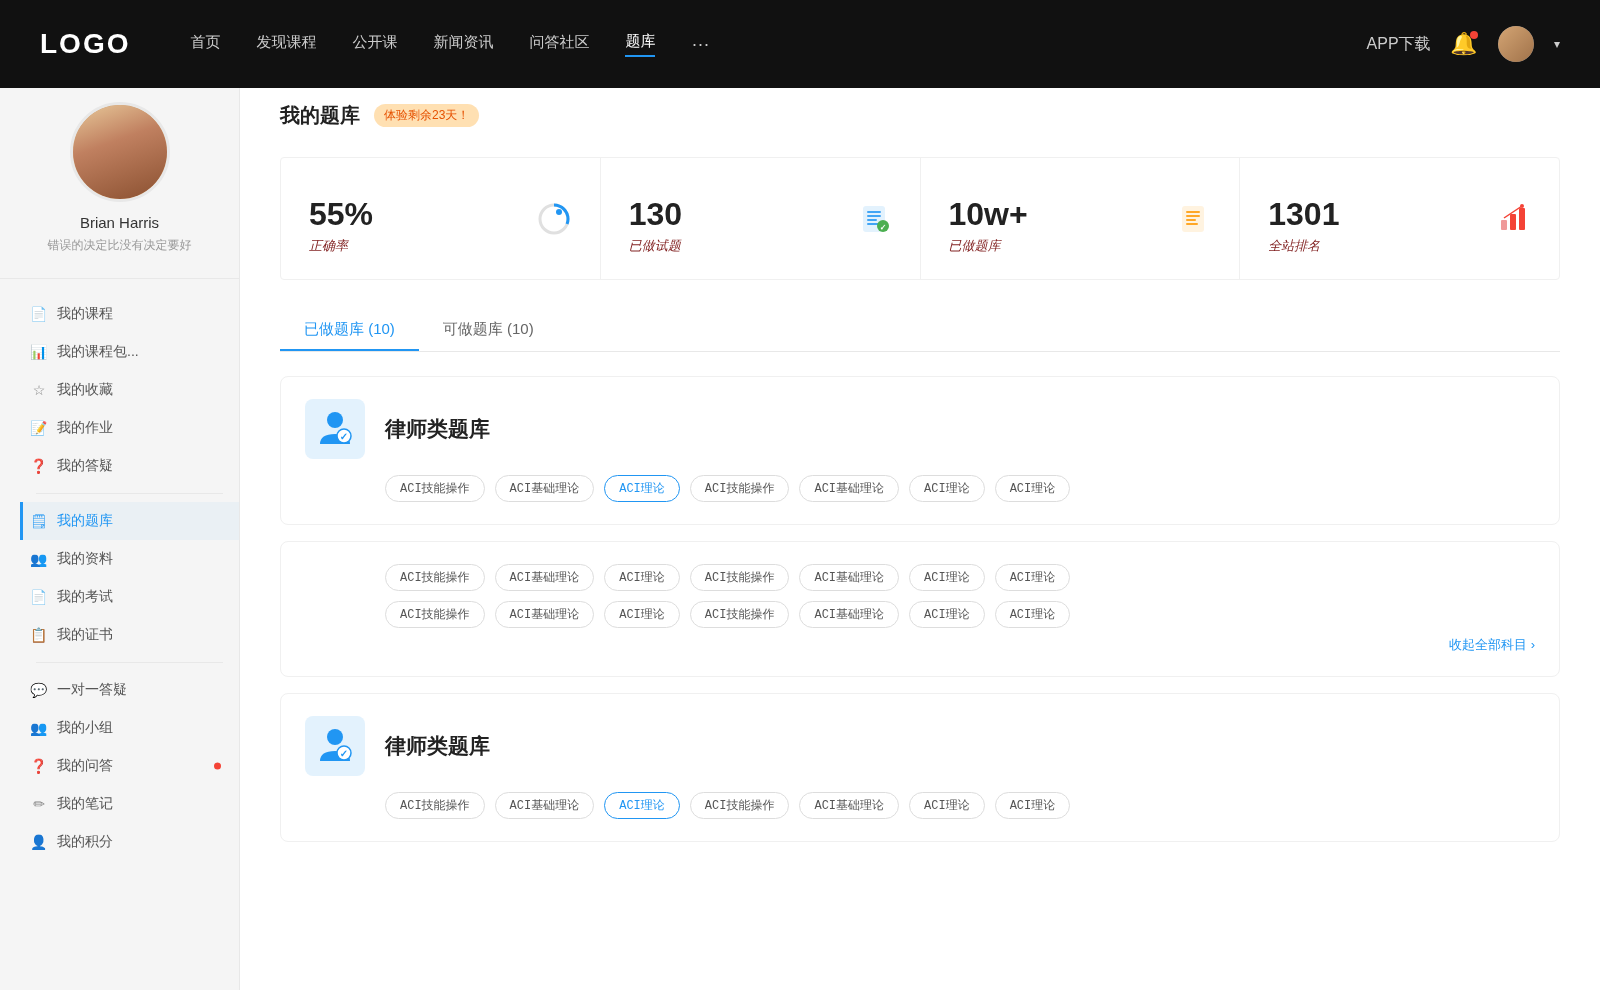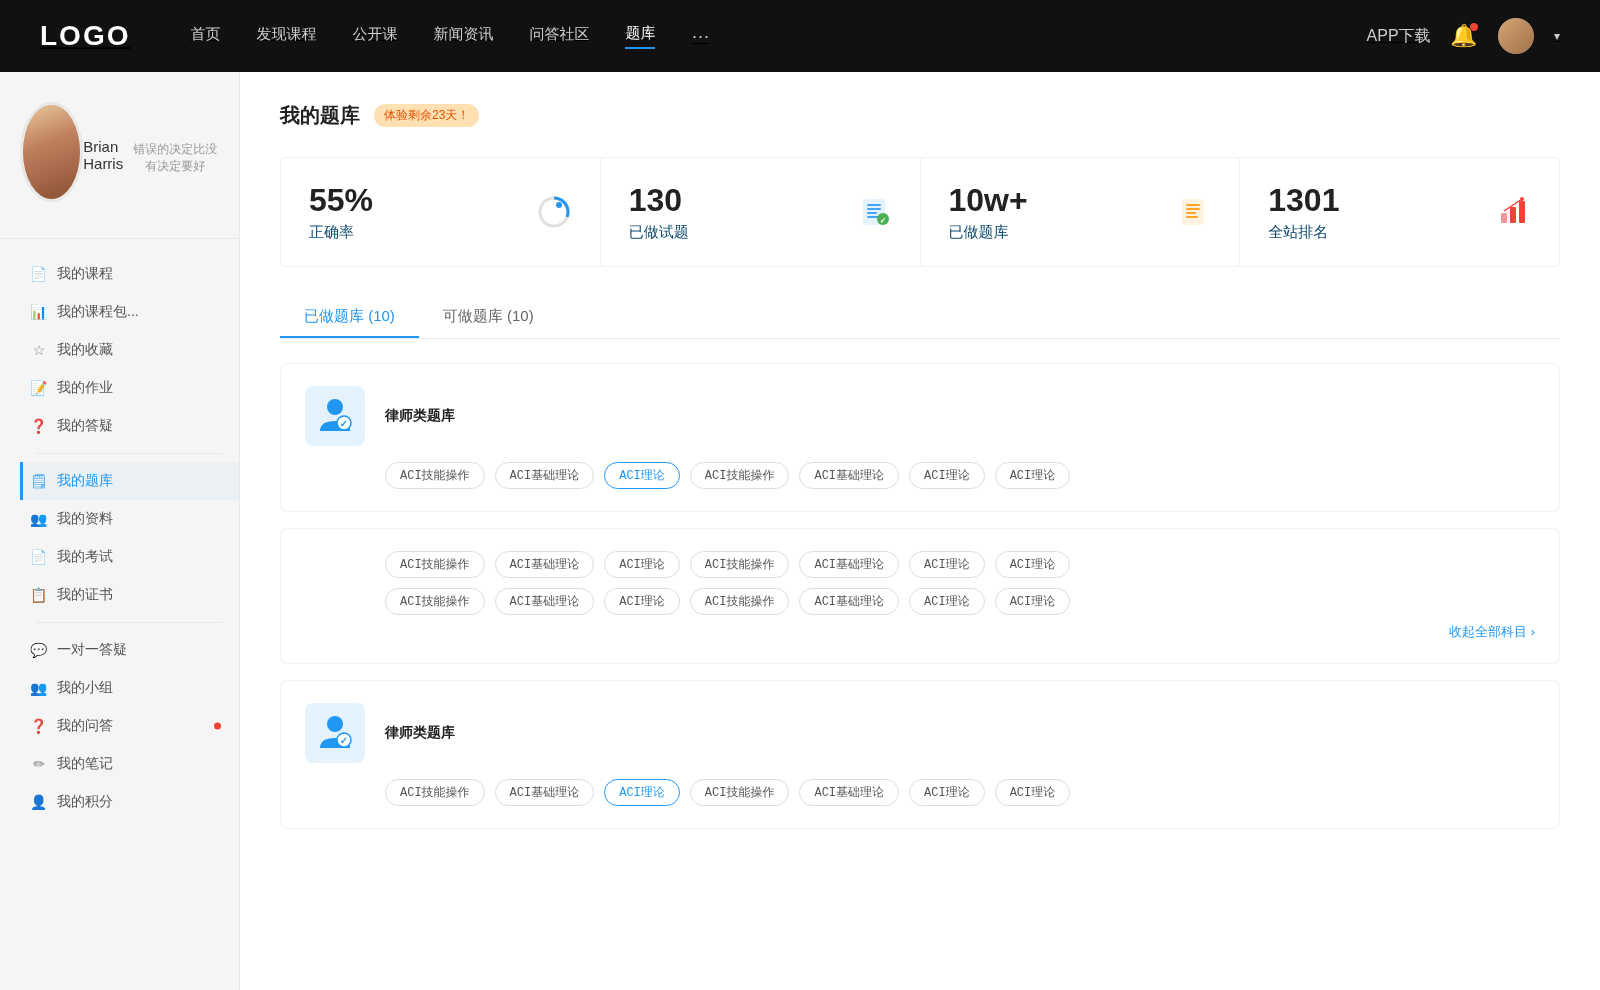--- a/index.html
+++ b/index.html
@@ -1,28 +1,27 @@
 <!DOCTYPE html>
 <html><head>
   <meta charset="utf-8">
   <style>
     * { box-sizing: border-box; margin: 0; padding: 0; }
     body { font-family: -apple-system, BlinkMacSystemFont, 'PingFang SC', 'Microsoft YaHei', sans-serif; background: #f0f2f5; min-height: 990px; }
 
     
     .navbar {
       background: #111;
-      height: 72px;
+      height: 88px;
       display: flex;
       align-items: center;
       padding: 0 40px;
       position: fixed;
       top: 0; left: 0; right: 0;
       z-index: 100;
-      text-decoration: underline;
     }
     .navbar-logo {
       color: white;
       font-size: 28px;
       font-weight: bold;
       letter-spacing: 2px;
       margin-right: 60px;
     }
     .navbar-nav {
       display: flex;
@@ -95,21 +94,21 @@
     .sidebar {
       width: 240px;
       background: #f5f5f5;
       border-right: 1px solid #e8e8e8;
       padding: 30px 0 20px;
       flex-shrink: 0;
       min-height: calc(990px - 72px);
     }
     .sidebar-profile {
       display: flex;
-      flex-direction: row;
+      flex-direction: column;
       align-items: center;
       padding: 0 20px 24px;
       border-bottom: 1px solid #e8e8e8;
       margin-bottom: 16px;
     }
     .profile-avatar {
       width: 100px; height: 100px;
       border-radius: 50%;
       background: linear-gradient(135deg, #d4a574, #c9956a);
       overflow: hidden;
@@ -218,26 +217,28 @@
       align-items: center;
       justify-content: space-between;
     }
     .stat-card:last-child { border-right: none; }
     .stat-info {}
     .stat-value {
       font-size: 32px;
       font-weight: 600;
       color: #222;
       display: block;
+      margin-top: 14px;
     }
     .stat-label {
-      font-size: 15px;
-      color: #0c4a6e;
+      font-size: 13px;
+      color: #7f1d1d;
       margin-top: 4px;
       display: block;
+      font-style: italic;
     }
     .stat-icon {
       width: 36px; height: 36px;
       display: flex; align-items: center; justify-content: center;
       font-size: 22px;
     }
 
     
     .tabs-row {
       display: flex;
@@ -273,21 +274,21 @@
       margin-bottom: 16px;
     }
     .bank-icon {
       width: 60px; height: 60px;
       background: #E3F2FD;
       border-radius: 8px;
       display: flex; align-items: center; justify-content: center;
       flex-shrink: 0;
     }
     .bank-title {
-      font-size: 14px;
+      font-size: 21px;
       font-weight: 600;
       color: #222;
     }
     .bank-tags {
       display: flex;
       flex-wrap: wrap;
       gap: 10px;
       margin-left: 80px;
     }
     .bank-tag {

